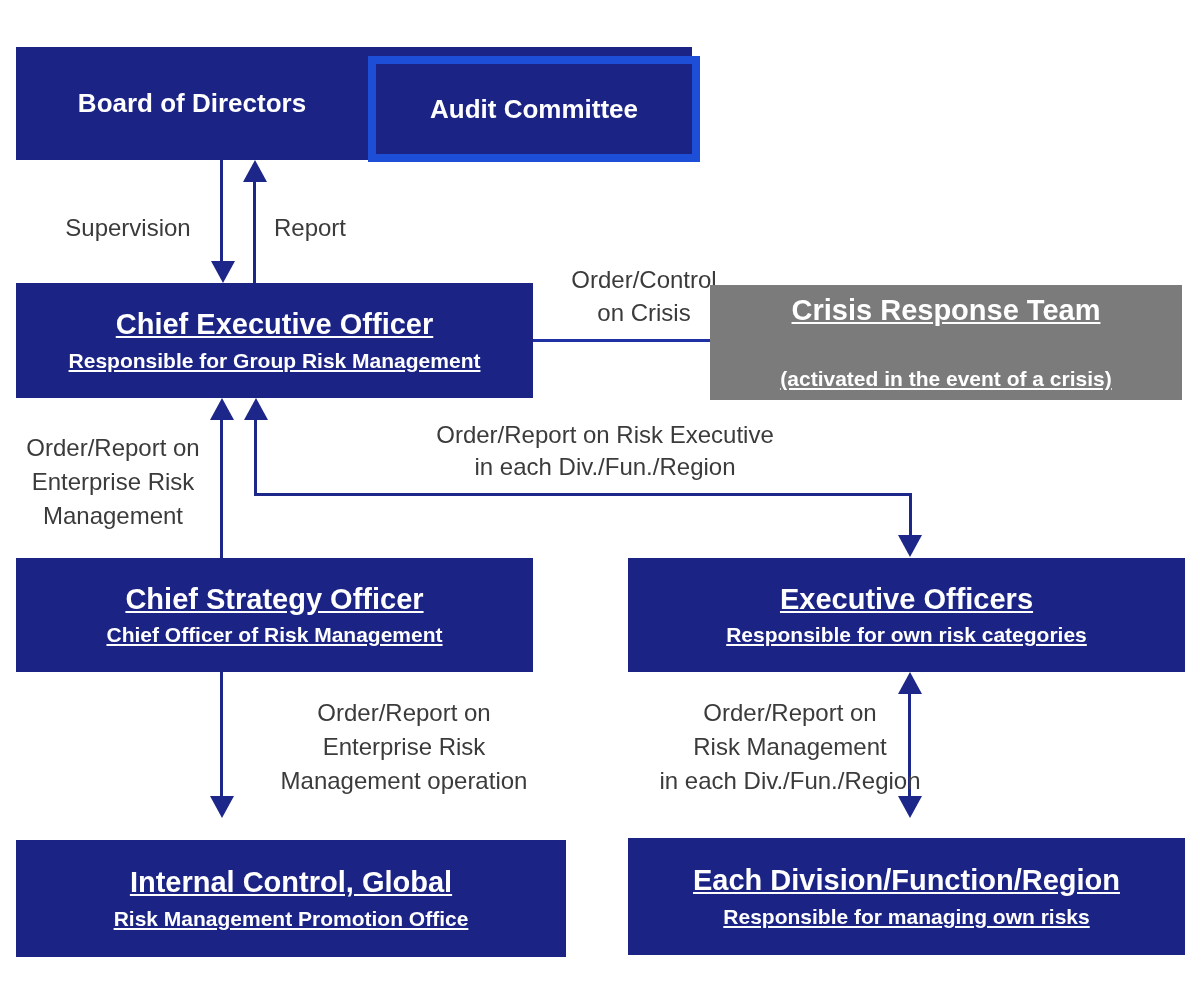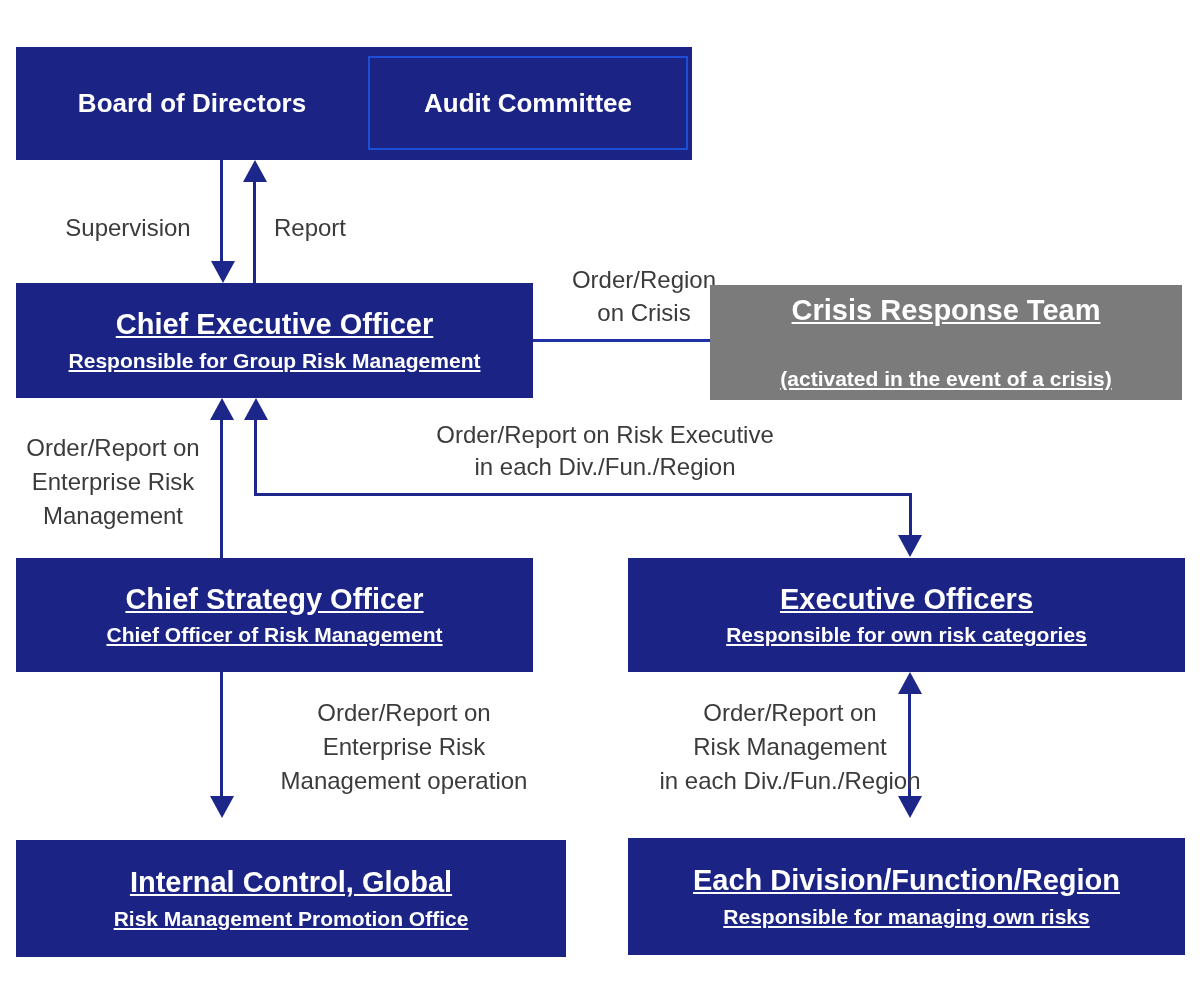--- a/index.html
+++ b/index.html
@@ -21,21 +21,21 @@
   .box.gray{background:#7b7b7b;gap:32px;}
   .box .title{font-size:29px;font-weight:bold;line-height:1.1;}
   .box .subtitle{font-size:21px;font-weight:bold;margin-top:8px;line-height:1.1;}
   .single-label{
     position:absolute;
     display:flex;justify-content:center;align-items:center;
     font-size:26px;font-weight:600;color:#ffffff;
   }
   .audit{
     position:absolute;
-    border:2px solid #1d4ed8;
+    border:8px solid #1d4ed8;
     display:flex;justify-content:center;align-items:center;
     font-size:26px;font-weight:600;color:#ffffff;
   }
   .lbl{
     position:absolute;
     color:#3b3b3b;
     font-size:24px;
     line-height:33px;
     text-align:center;
     white-space:pre-line;
@@ -71,21 +71,21 @@
   <div class="vline" style="left:253px;top:181px;height:102px;"></div>
 
   <div class="lbl" style="left:40px;top:211px;width:176px;">Supervision</div>
   <div class="lbl" style="left:258px;top:211px;width:104px;">Report</div>
 
   <div class="box" style="left:16px;top:283px;width:517px;height:115px;">
     <div class="title">Chief Executive Officer</div>
     <div class="subtitle">Responsible for Group Risk Management</div>
   </div>
 
-  <div class="lbl" style="left:544px;top:263px;width:200px;">Order/Region
+  <div class="lbl" style="left:544px;top:263px;width:200px;">Order/Control
 on Crisis</div>
   <div class="hline link" style="left:533px;top:339px;width:177px;"></div>
 
   <div class="box gray" style="left:710px;top:285px;width:472px;height:115px;">
     <div class="title">Crisis Response Team</div>
     <div class="subtitle">(activated in the event of a crisis)</div>
   </div>
 
   <div class="arr-up" style="left:210px;top:398px;"></div>
   <div class="vline" style="left:220px;top:419px;height:139px;"></div>

